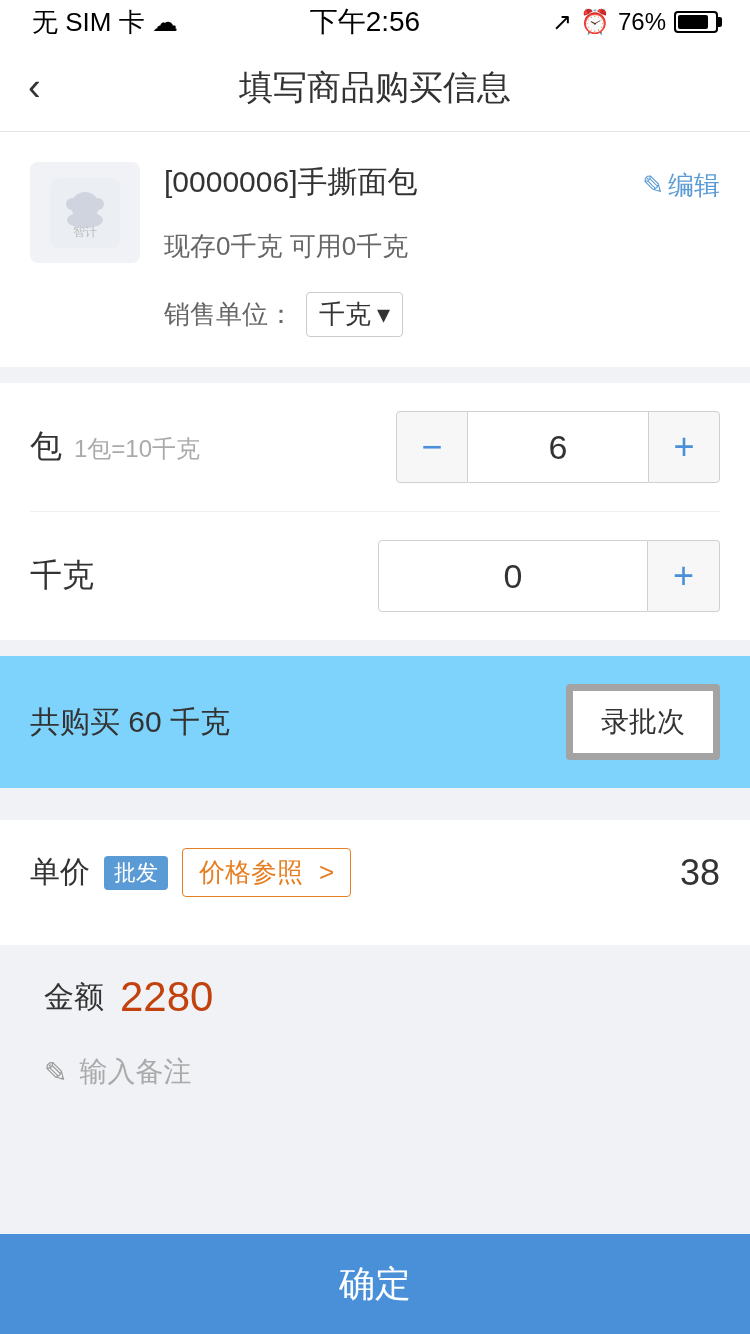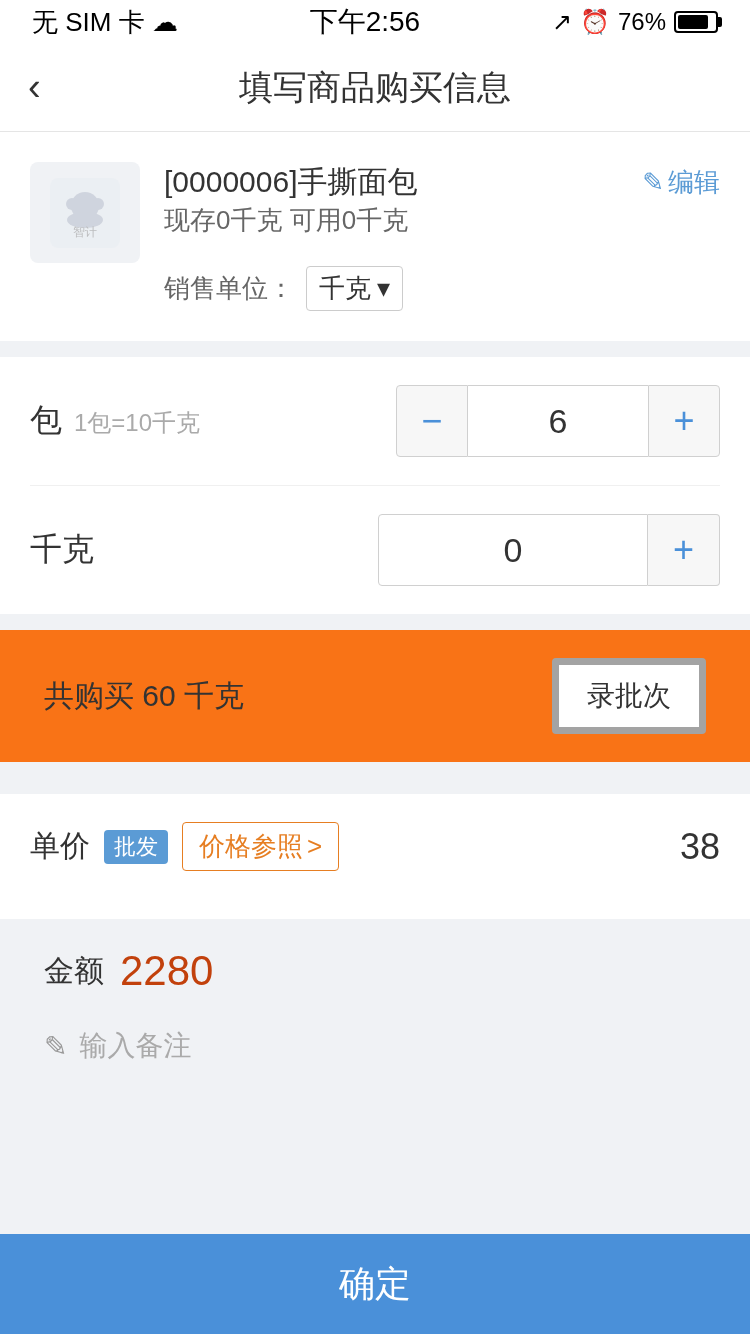--- a/index.html
+++ b/index.html
@@ -98,22 +98,22 @@
     }
     .product-image-inner {
       width: 70px;
       height: 70px;
       opacity: 0.5;
     }
     .product-info { flex: 1; }
     .product-name-row {
       display: flex;
       justify-content: space-between;
-      align-items: center;
-      margin-bottom: 0;
+      align-items: flex-end;
+      margin-bottom: 26px;
     }
     .product-name {
       font-size: 30px;
       font-weight: 500;
       color: #333;
     }
     .edit-btn {
       font-size: 26px;
       color: #5b9bd5;
       display: flex;
@@ -223,22 +223,22 @@
       color: #4a90d9;
       display: flex;
       align-items: center;
       justify-content: center;
       cursor: pointer;
       border-radius: 0 4px 4px 0;
     }
 
     
     .total-section {
-      background: #f97316;
-      padding: 28px 44px;
+      background: #7dd3fc;
+      padding: 28px 30px;
       display: flex;
       align-items: center;
       justify-content: space-between;
       margin-bottom: 16px;
     }
     .total-text {
       font-size: 30px;
       color: #333;
     }
     .batch-btn {
@@ -277,21 +277,21 @@
       border-radius: 4px;
     }
     .price-ref-btn {
       border: 1px solid #e67e22;
       color: #e67e22;
       font-size: 26px;
       padding: 6px 16px;
       border-radius: 4px;
       display: flex;
       align-items: center;
-      gap: 4px;
+      gap: 16px;
       cursor: pointer;
     }
     .price-value {
       font-size: 36px;
       color: #333;
     }
     .amount-row {
       display: flex;
       align-items: center;
       gap: 16px;

